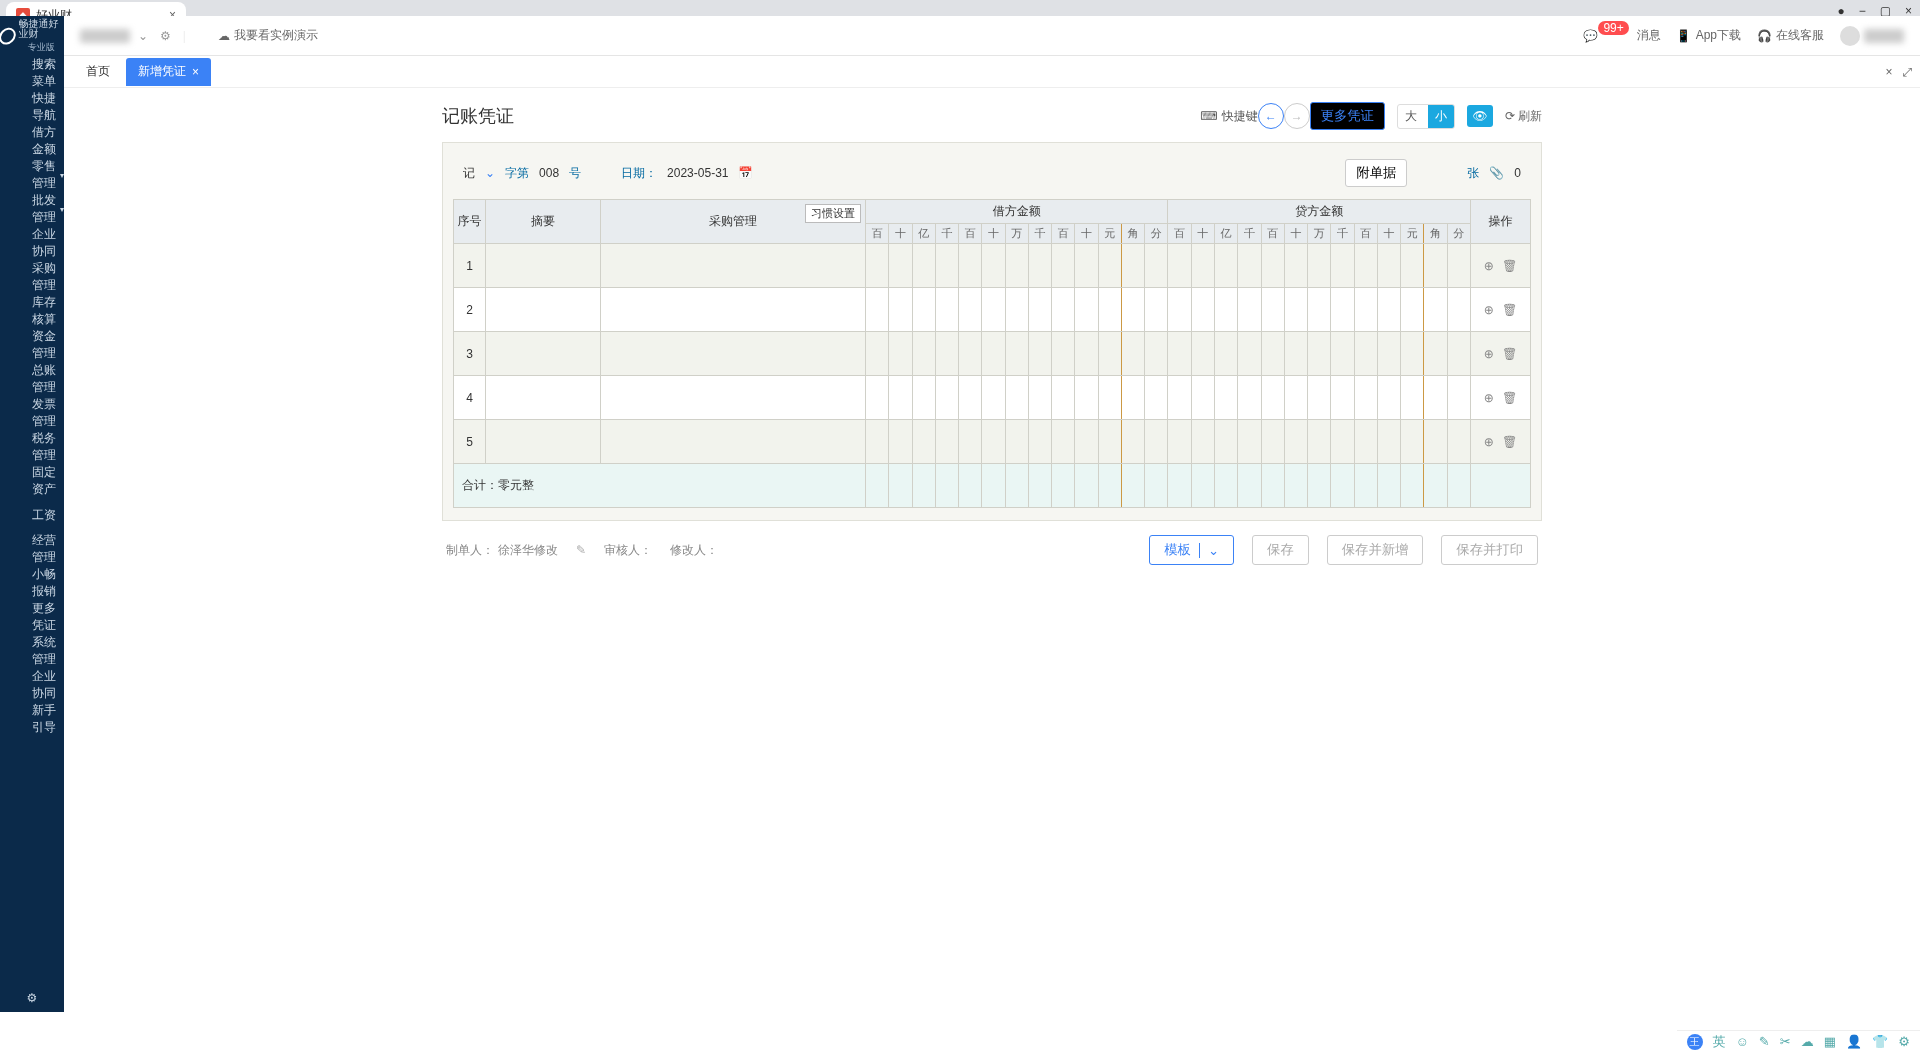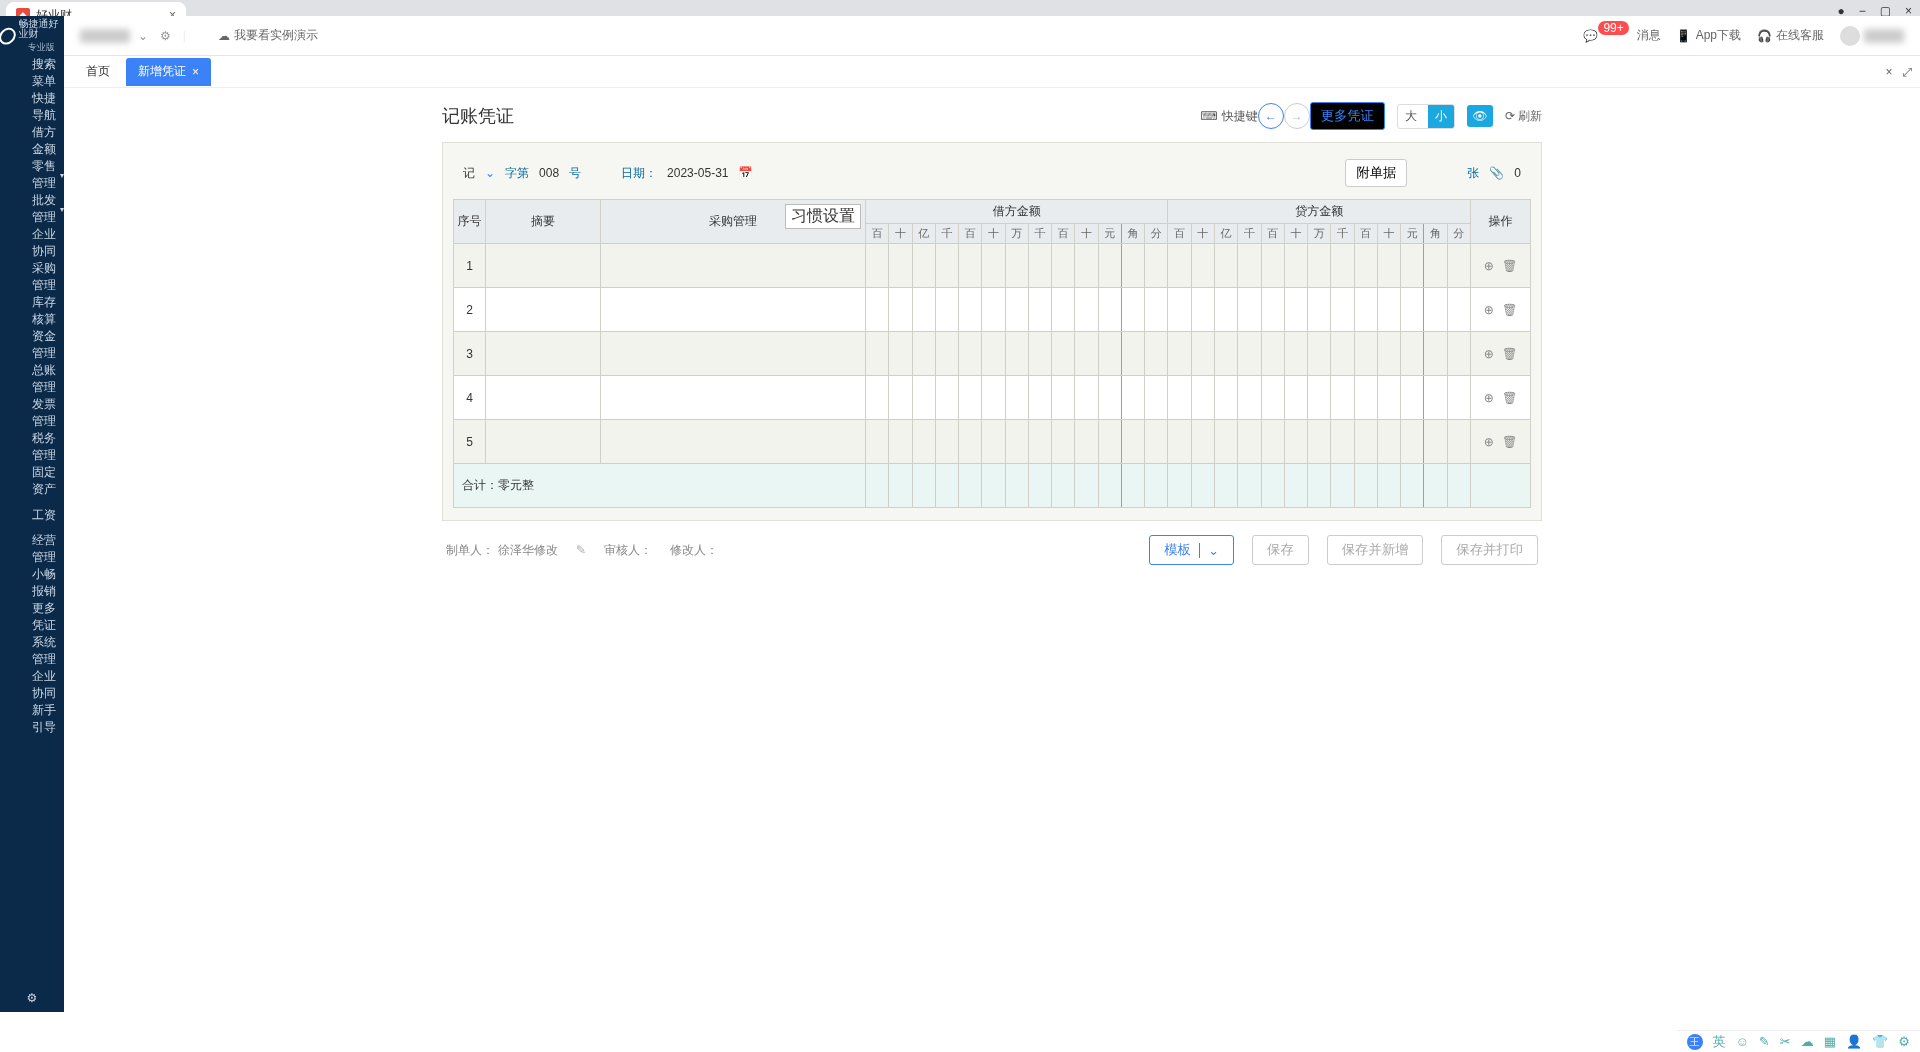--- a/index.html
+++ b/index.html
@@ -79,21 +79,21 @@
 .vtable tbody td { height: 44px; }
 .vtable tbody tr:nth-child(odd) td { background: #f2f3ed; }
 .vtable tbody tr:nth-child(even) td { background: #fff; }
 .col-seq { width: 32px; }
 .col-summary { width: 115px; }
 .col-subject { width: 265px; position: relative; }
 .col-digit { width: 13.5px; font-size: 11px; color: #666; }
 .col-op { width: 60px; }
 .digit-cell { padding: 0; }
 .digit-red { border-right: 1px solid #c94 !important; }
-.habit-btn { position: absolute; right: 4px; top: 4px; font-size: 16px; border: 1px solid #bbb; padding: 1px 5px; background: #fff; cursor: pointer; }
+.habit-btn { position: absolute; right: 4px; top: 4px; font-size: 11px; border: 1px solid #bbb; padding: 1px 5px; background: #fff; cursor: pointer; }
 .row-ops { display: flex; gap: 8px; justify-content: center; color: #888; }
 .row-ops span { cursor: pointer; }
 .total-row td { background: #eaf6f4 !important; text-align: left; padding-left: 8px; height: 44px; }
 
 
 .vfoot { display: flex; align-items: center; padding: 14px 4px 4px; gap: 18px; color: #888; }
 .vfoot-spacer { flex: 1; }
 .btn { padding: 5px 14px; border-radius: 3px; border: 1px solid #ccc; background: #fff; cursor: pointer; color: #aaa; }
 .btn.tpl { border-color: #3b82f6; color: #3b82f6; display: flex; align-items: center; gap: 8px; }
 .edit-ico { color: #aaa; cursor: pointer; }

